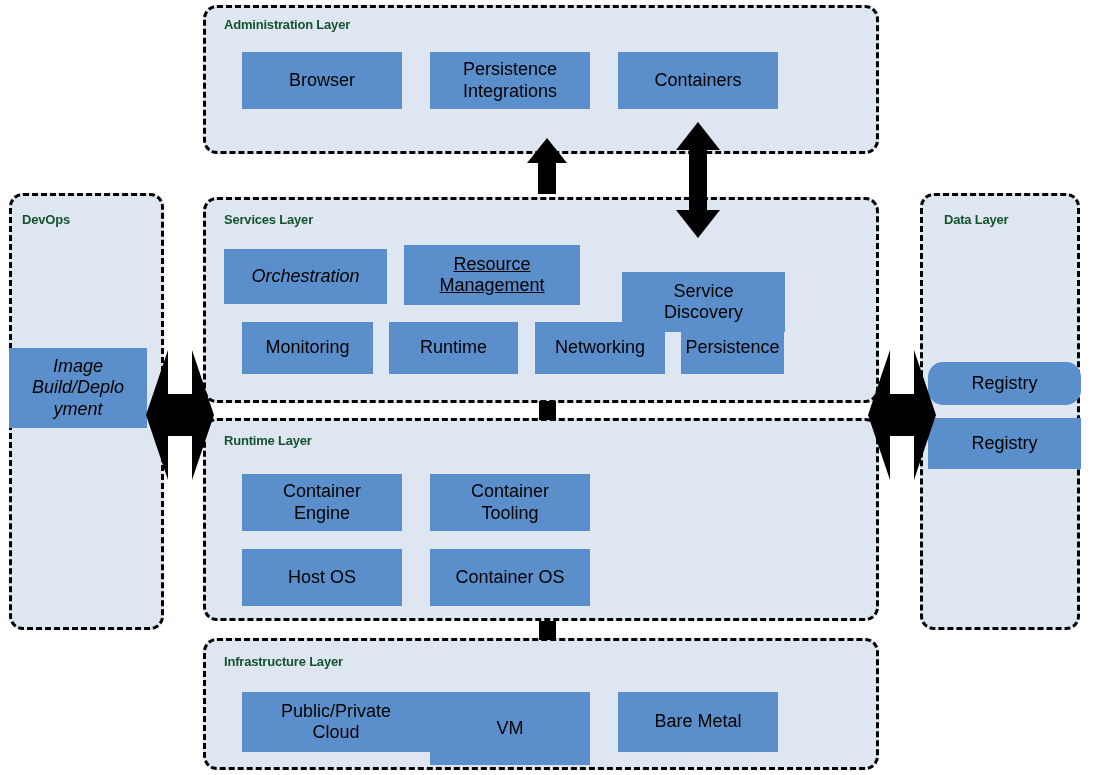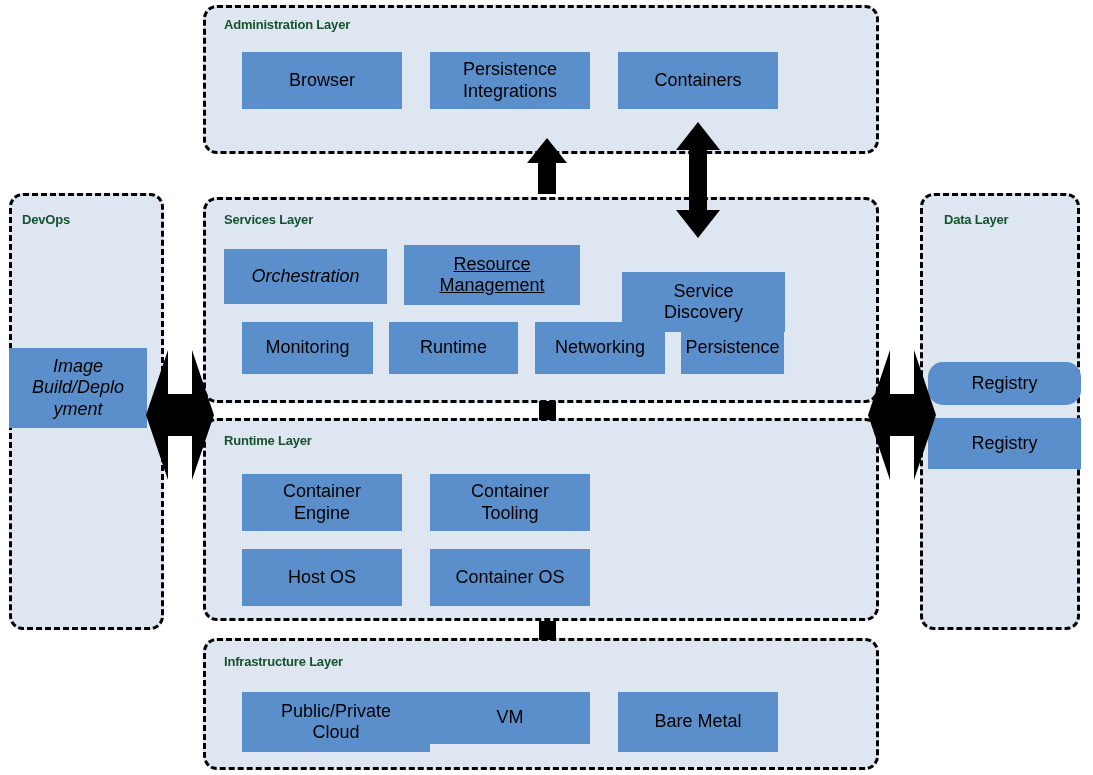--- a/index.html
+++ b/index.html
@@ -90,21 +90,21 @@
 Engine</div>
   <div class="box" style="left:430px; top:474px; width:160px; height:57px;">Container
 Tooling</div>
   <div class="box" style="left:242px; top:549px; width:160px; height:57px;">Host OS</div>
   <div class="box" style="left:430px; top:549px; width:160px; height:57px;">Container OS</div>
 
   <div class="panel" style="left:203px; top:638px; width:676px; height:132px;"></div>
   <div class="panel-title" style="left:224px; top:654px;">Infrastructure Layer</div>
   <div class="box" style="left:242px; top:692px; width:188px; height:60px;">Public/Private
 Cloud</div>
-  <div class="box" style="left:430px; top:692px; width:160px; height:52px;">VM</div>
+  <div class="box" style="left:430px; top:692px; width:160px; height:73px;">VM</div>
   <div class="box" style="left:618px; top:692px; width:160px; height:60px;">Bare Metal</div>
 
   <div class="arrow" style="left:527px; top:138px; width:40px; height:56px;">
     <svg width="40" height="56" viewBox="0 0 40 56">
       <polygon points="20,0 40,25 29,25 29,56 11,56 11,25 0,25" fill="#000000"></polygon>
     </svg>
   </div>
 
   <div class="arrow" style="left:676px; top:122px; width:44px; height:116px;">
     <svg width="44" height="116" viewBox="0 0 44 116">

